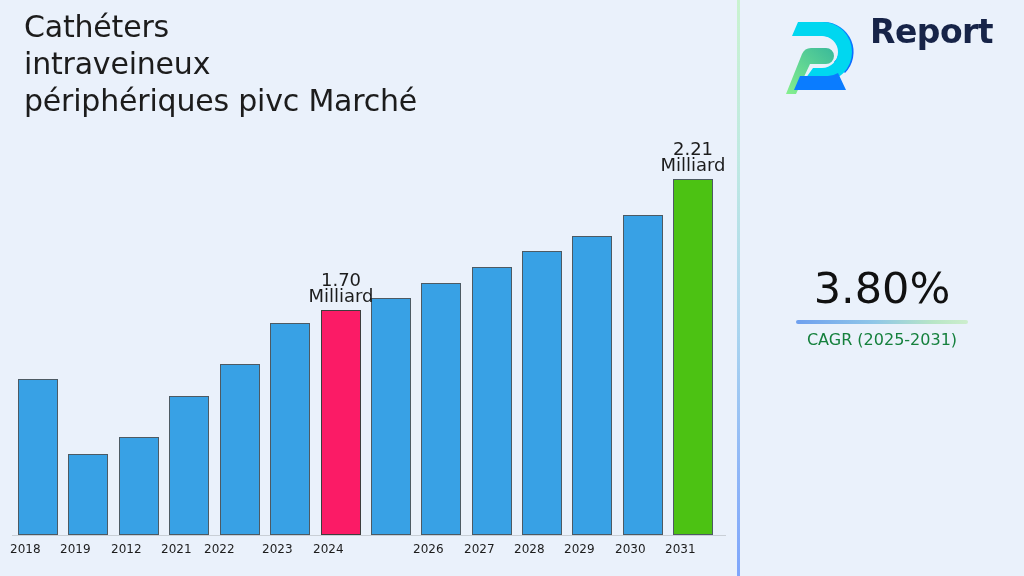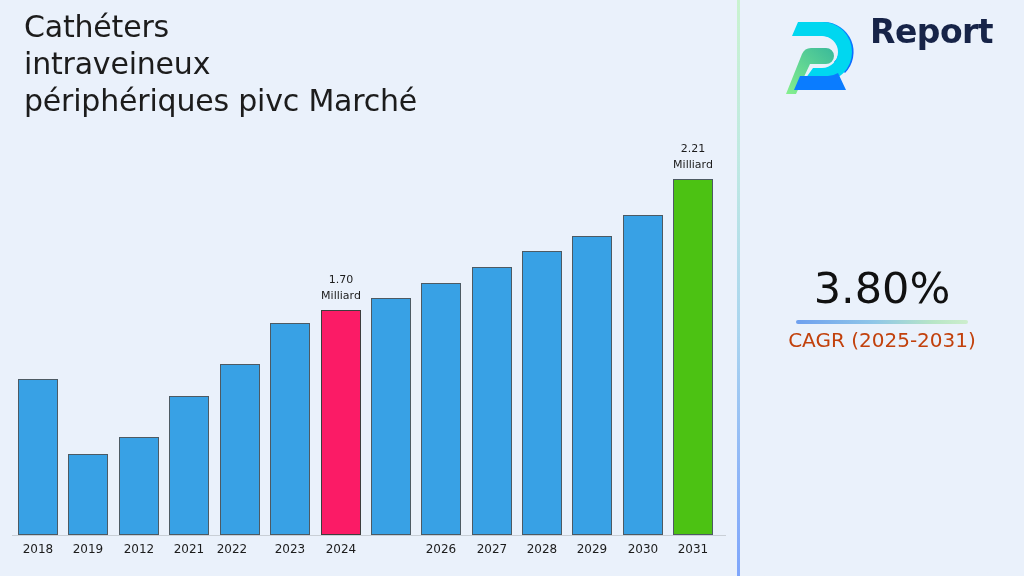--- a/index.html
+++ b/index.html
@@ -27,34 +27,33 @@
     border:1px solid #4d5a63;
     box-sizing:border-box;
   }
   .bar.blue{background:#38a1e5;}
   .bar.pink{background:#fb1b66;border-color:#3d3d3d;}
   .bar.green{background:#4cc213;border-color:#4d5a63;}
 
   .bar-value{
     position:absolute;
     text-align:center;
-    font-size:11px;line-height:16px;
+    font-size:18px;line-height:16px;
     color:#1c1c1c;
     white-space:pre-line;
   }
 
   #axis-line{
     position:absolute;left:12px;top:535px;width:714px;height:1px;
     background:#c9cfd6;
   }
 
   .tick-label{
     position:absolute;top:541px;
     font-size:12px;line-height:16px;color:#1c1c1c;
-    text-align:center;
   }
 
   
   #vertical-divider{
     position:absolute;left:737px;top:0;width:3px;height:576px;
     background:linear-gradient(to bottom,#c9f3cf 0%,#bfe9e2 28%,#a9d4ef 58%,#8fb6f7 82%,#7fa6fb 100%);
   }
 
   
   #right-panel{position:absolute;left:740px;top:0;width:264px;height:576px;background:#eaf1fb;border-radius:29px;}
@@ -69,21 +68,21 @@
 
   #cagr-block{position:absolute;left:0px;top:250px;width:284px;text-align:center;margin-top:12px;}
   #cagr-value{
     font-size:43px;line-height:52px;color:#111111;letter-spacing:0px;
   }
   #cagr-divider{
     width:172px;height:4px;margin:6px auto 4px auto;border-radius:2px;
     background:linear-gradient(to right,#6fa0ef 0%,#8fc6e8 45%,#b8e6c6 80%,#cdeecd 100%);
   }
   #cagr-label{
-    font-size:20px;line-height:24px;color:#c2410c;
+    font-size:16px;line-height:24px;color:#15803d;
   }
 </style>
 </head>
 <body>
 
 <div id="root">
 
   <div id="left-panel">
 
     <div id="chart-title">Cathéters

